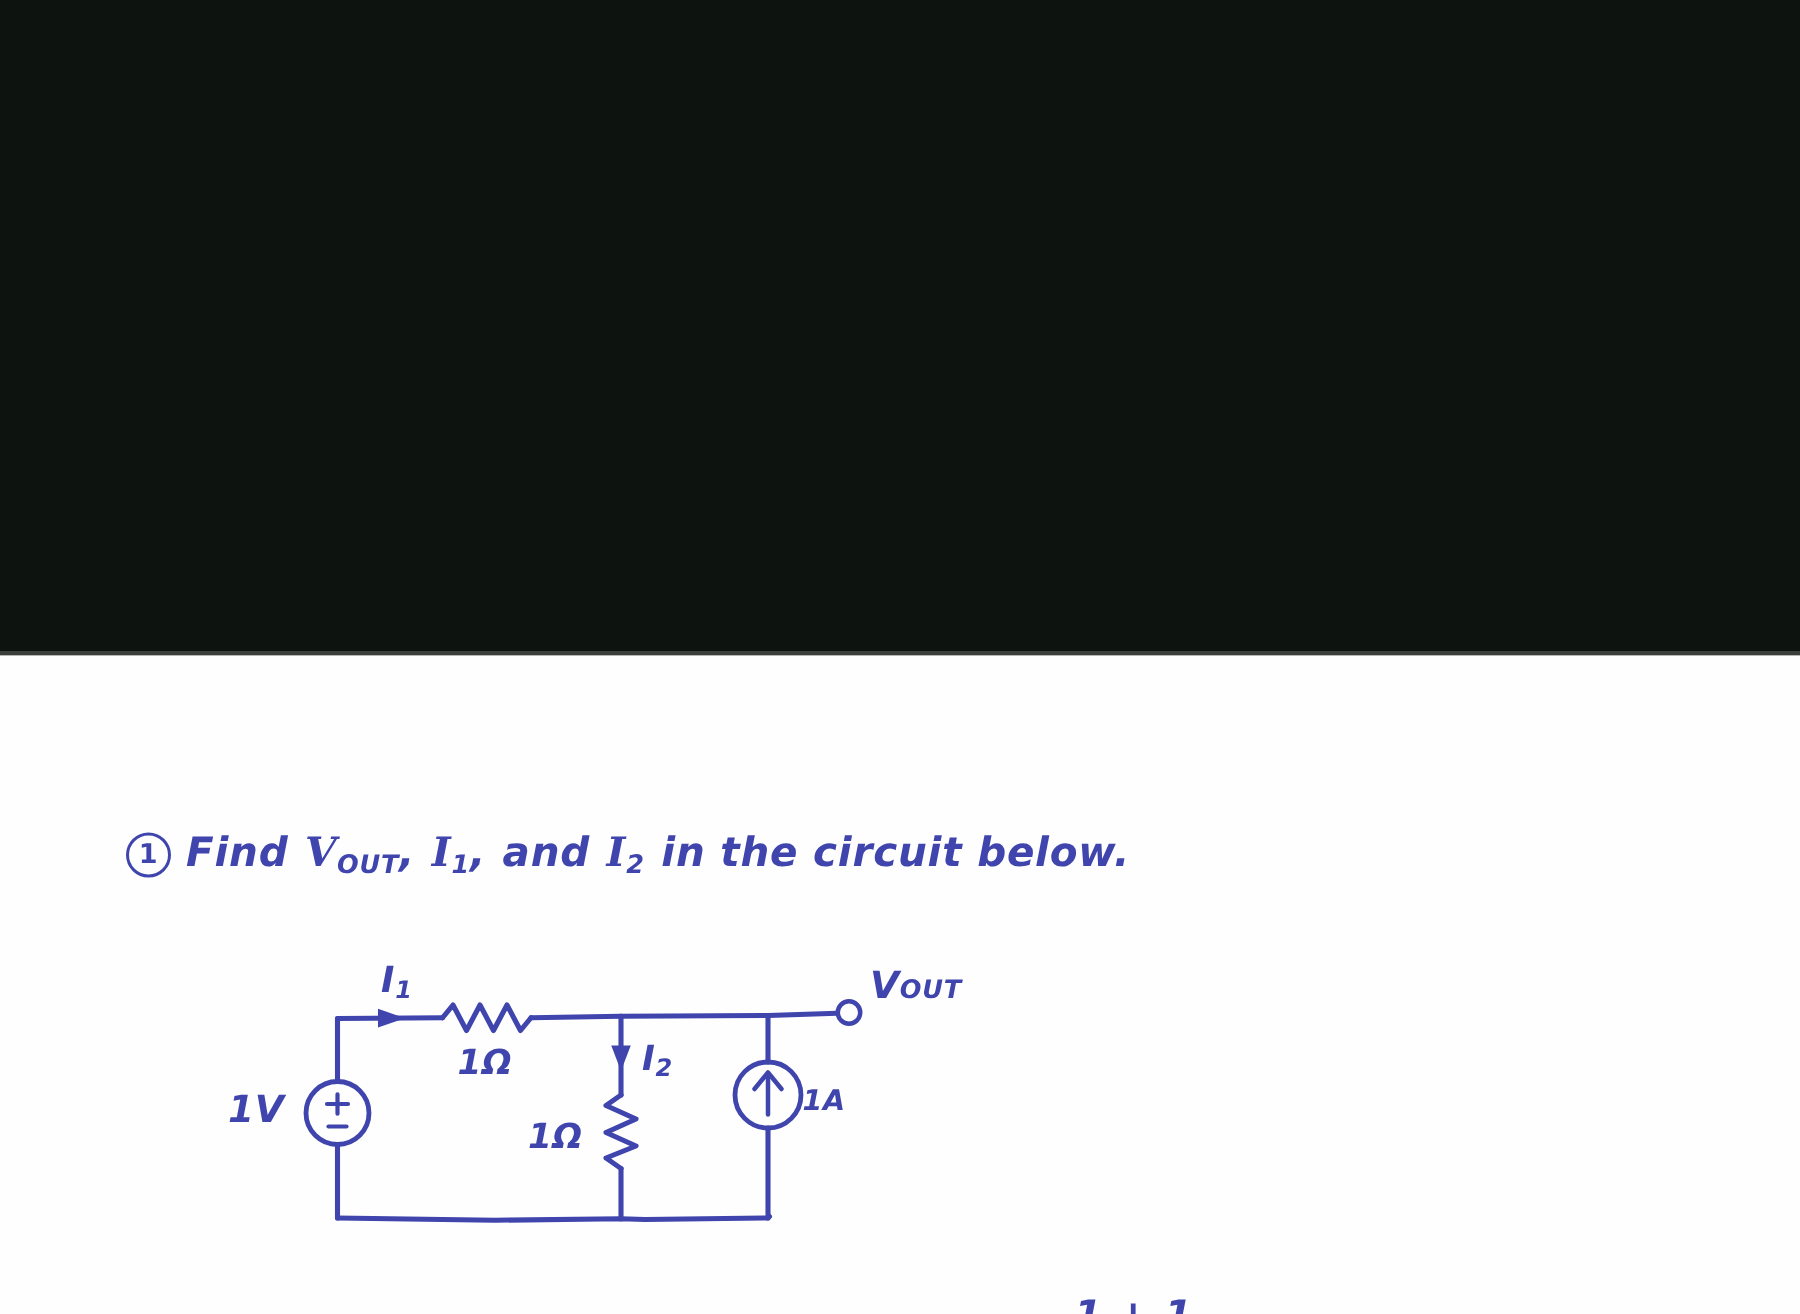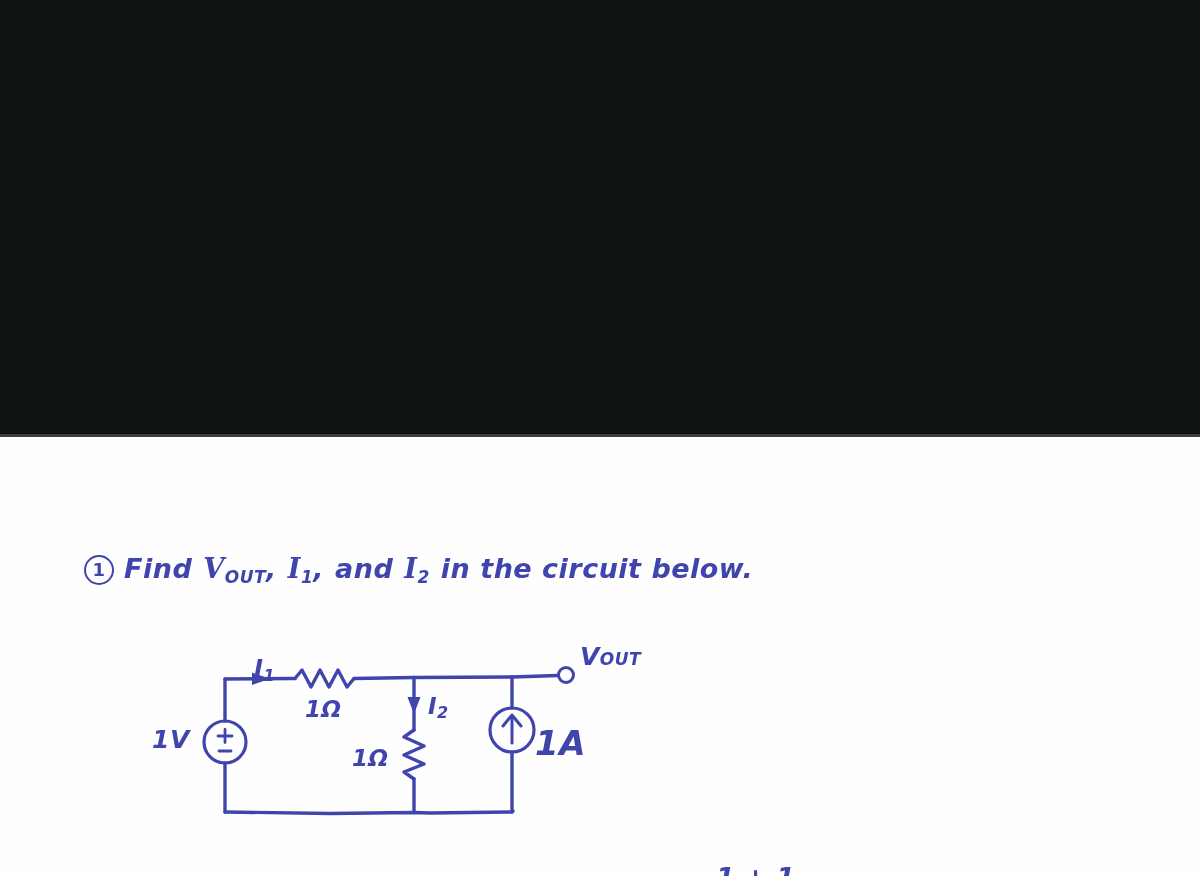--- a/index.html
+++ b/index.html
@@ -83,27 +83,27 @@
   .sp { display:inline-block; width: 11px; }
   
   #circuit-svg {
     position: absolute;
     left: 130px;
     top: 620px;
     width: 560px;
     height: 230px;
   }
   
-  #lbl-i1      { left: 254px; top: 655px; font-size: 24px; }
+  #lbl-i1      { left: 254px; top: 639px; font-size: 24px; }
   #lbl-i2      { left: 428px; top: 693px; font-size: 23px; }
   #lbl-vout    { left: 580px; top: 642px; font-size: 25px; }
   #lbl-r1      { left: 305px; top: 696px; font-size: 23px; }
   #lbl-r2      { left: 352px; top: 745px; font-size: 23px; }
   #lbl-vsrc    { left: 152px; top: 725px; font-size: 25px; }
-  #lbl-isrc    { left: 535px; top: 723px; font-size: 34px; }
+  #lbl-isrc    { left: 535px; top: 723px; font-size: 19px; }
   .sub-small { font-size: 16px; vertical-align: -4px; }
   .cap-small { font-size: 17px; }
   
   #bottom-fragment {
     position: absolute;
     left: 716px;
     top: 862px;
     font-size: 27px;
     color: #3f45ad;
     font-style: italic;

